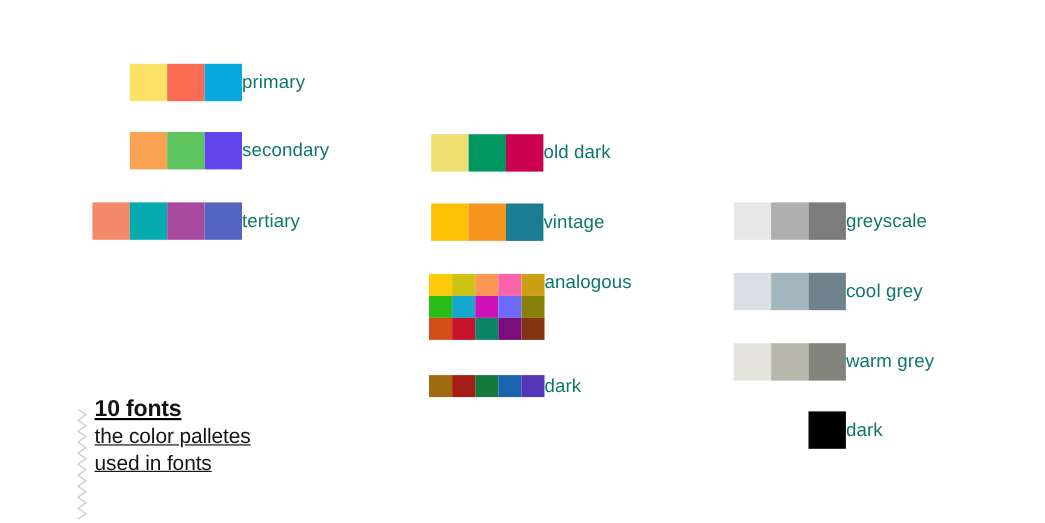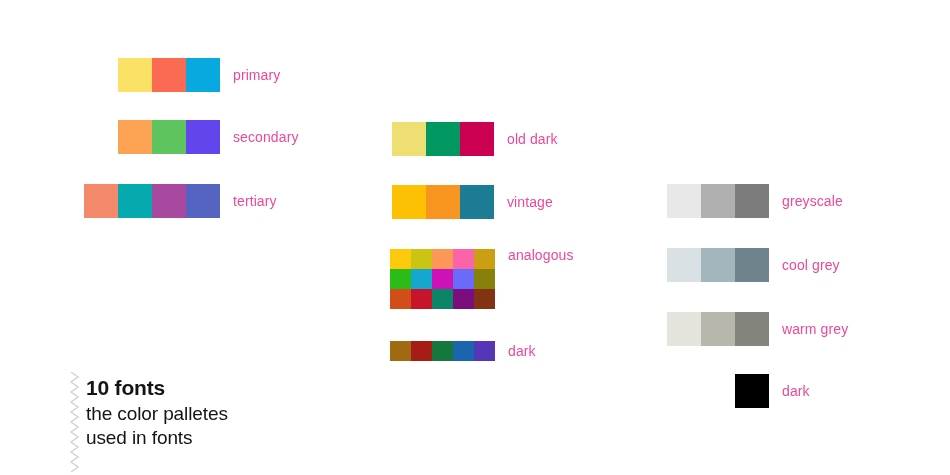--- a/index.html
+++ b/index.html
@@ -36,33 +36,33 @@
   .swatch {
     width: 34px;
     height: 34px;
     display: block;
   }
   .swatch.small {
     width: 21px;
     height: 20px;
   }
   .palette-label {
-    font-size: 14px;
-    color: #ec4899;
+    font-size: 17px;
+    color: #0f766e;
     letter-spacing: 0.1px;
     white-space: nowrap;
-    margin-left: 13px;
   }
 
   
   .caption-block {
     position: absolute;
     left: 86px;
-    top: 376px;
+    top: 360px;
     width: 180px;
+    text-decoration: underline;
   }
   .caption-title {
     font-size: 21px;
     font-weight: bold;
     color: #141414;
     line-height: 1.15;
     letter-spacing: -0.2px;
   }
   .caption-sub {
     font-size: 19px;

